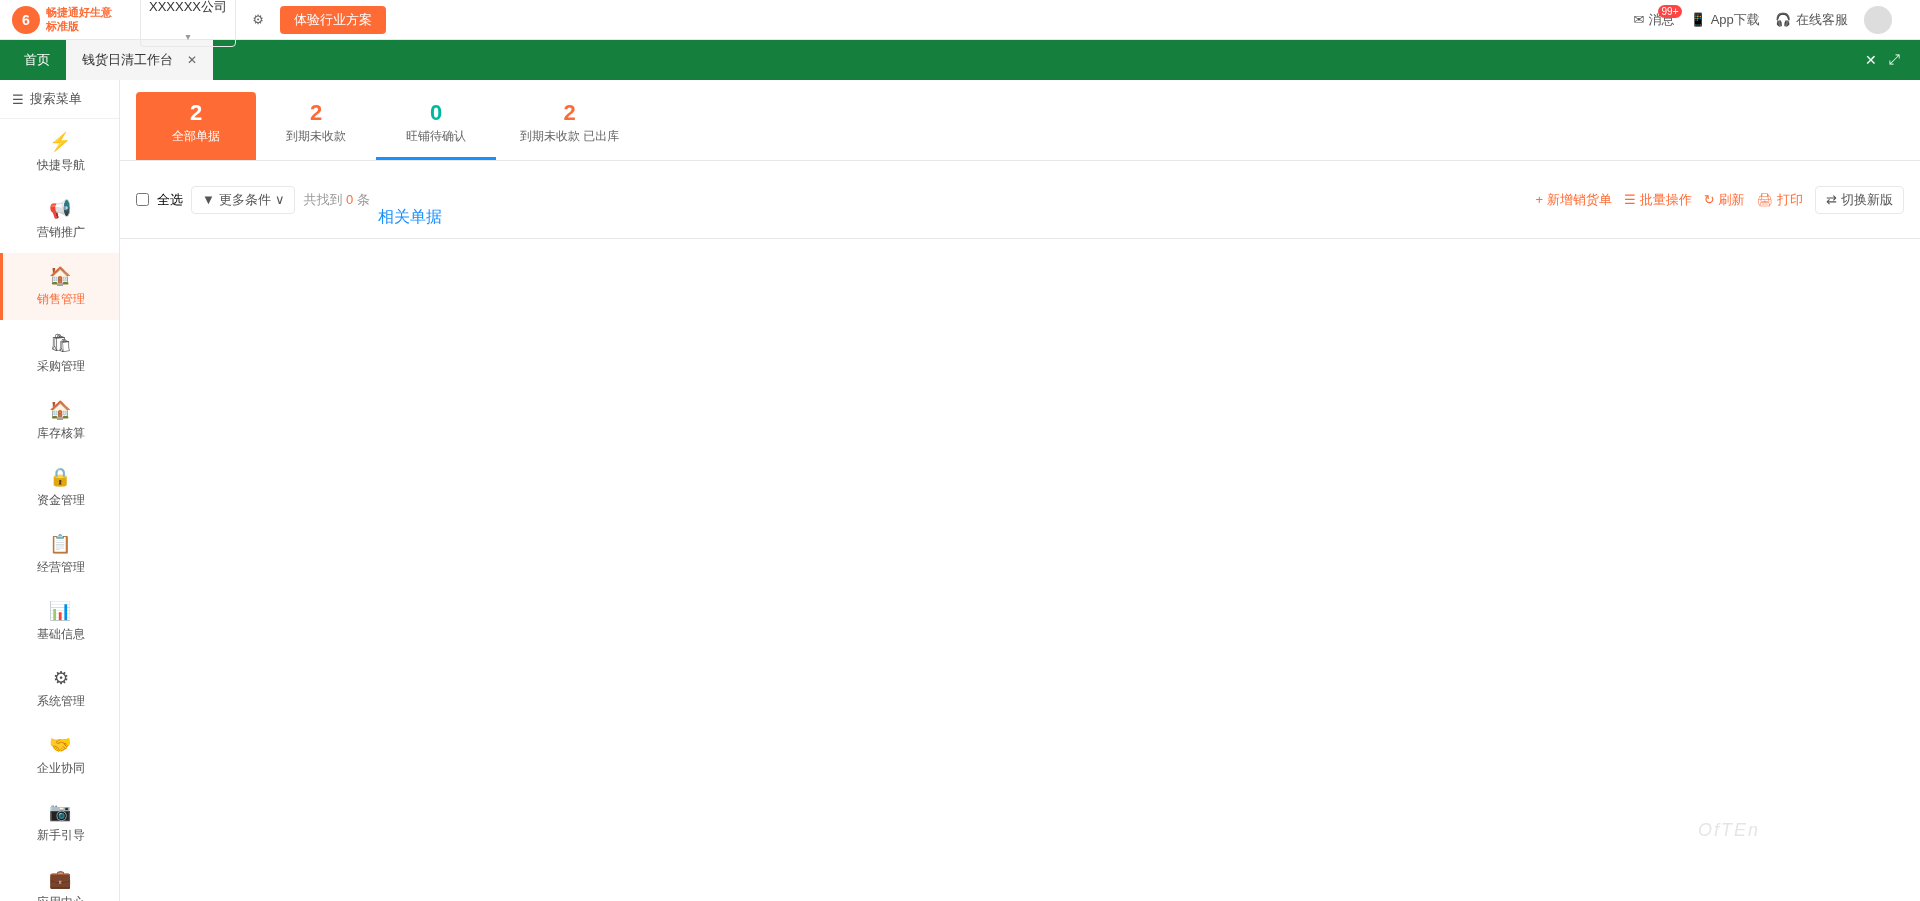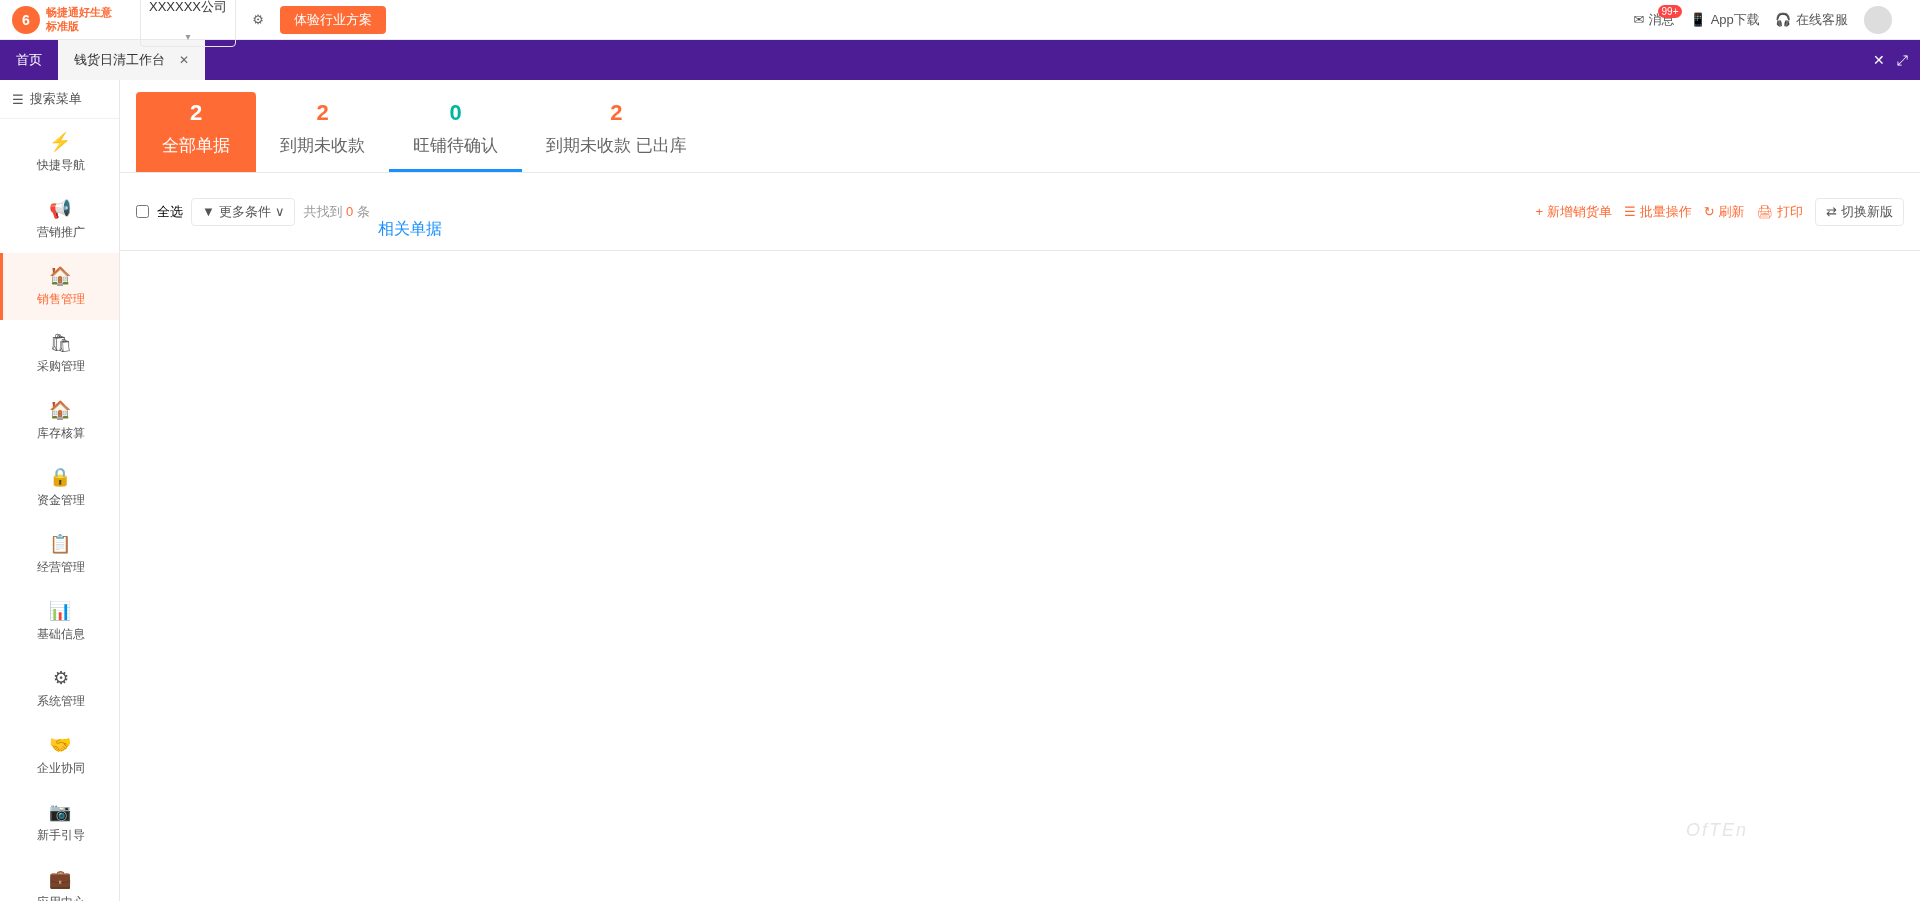--- a/index.html
+++ b/index.html
@@ -102,27 +102,28 @@
     .avatar {
       width: 28px; height: 28px;
       background: #ddd;
       border-radius: 50%;
     }
     .username { color: #555; font-size: 13px; }
 
     
     .tab-bar {
       height: 40px;
-      background: #4c1d95;
-      display: flex;
-      align-items: center;
-      padding: 0 0;
+      background: #15803d;
+      display: flex;
+      align-items: center;
+      padding: 0 8px;
       position: fixed;
       top: 40px; left: 0; right: 0;
       z-index: 99;
+      font-family: Liberation Serif, serif;
     }
     .tab-item {
       height: 40px;
       display: flex;
       align-items: center;
       padding: 0 16px;
       cursor: pointer;
       font-size: 13px;
       color: rgba(255,255,255,0.85);
       gap: 4px;
@@ -237,23 +238,23 @@
     .stat-tab.active-blue {
       border-bottom: 3px solid #1890ff;
     }
     .stat-number {
       font-size: 22px;
       font-weight: bold;
       color: #ff6b35;
     }
     .stat-number.teal { color: #00b8a0; }
     .stat-label {
-      font-size: 17px;
+      font-size: 12px;
       color: #666;
-      margin-top: 8px;
+      margin-top: 2px;
     }
 
     
     .toolbar {
       display: flex;
       align-items: center;
       padding: 10px 16px;
       background: #fff;
       border-bottom: 1px solid #e8e8e8;
       gap: 8px;
@@ -363,21 +364,21 @@
       border-radius: 4px;
       padding: 2px 4px;
       text-align: center;
       font-size: 13px;
     }
 
     
     .often-watermark {
       position: fixed;
       bottom: 60px;
-      right: 172px;
+      right: 160px;
       color: #ccc;
       font-size: 18px;
       font-style: italic;
       letter-spacing: 2px;
       pointer-events: none;
       opacity: 0.5;
     }
   </style>
 </head>
 <body>

